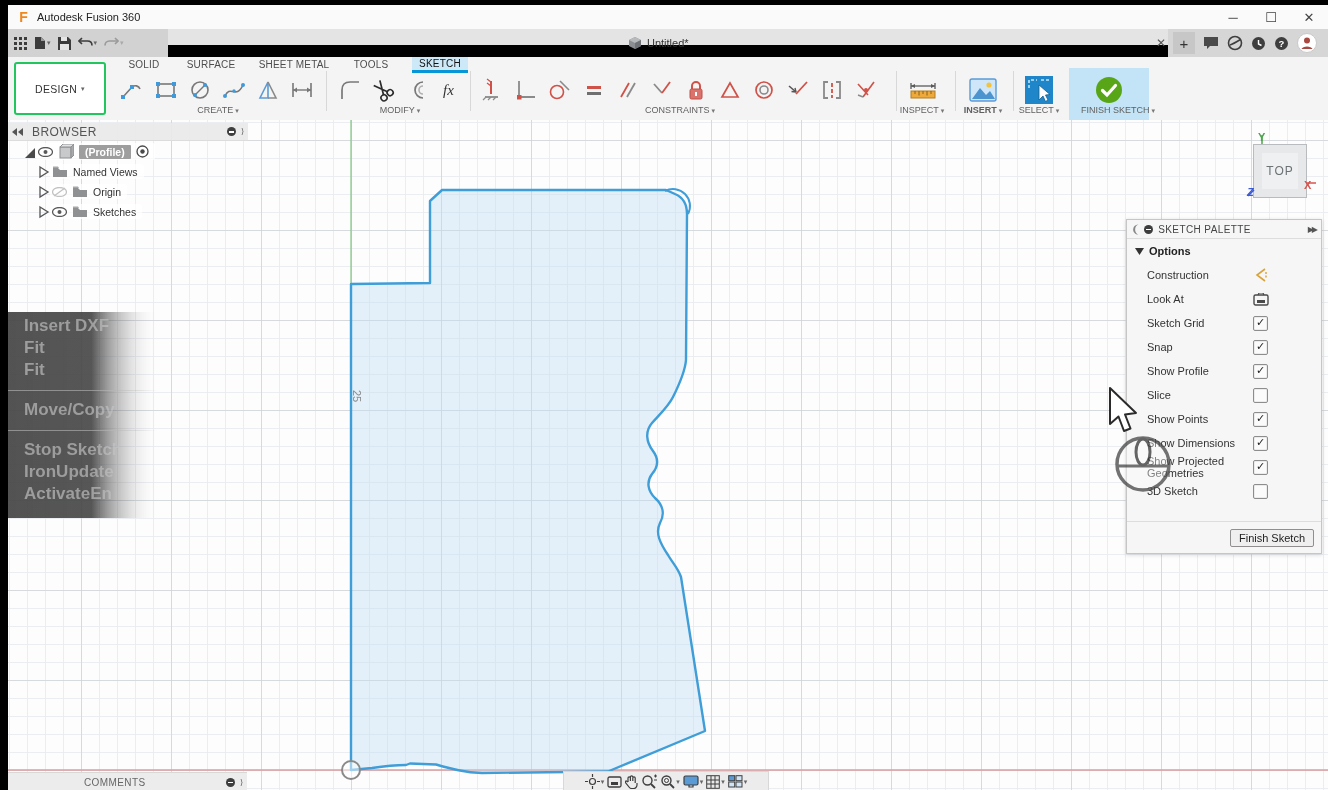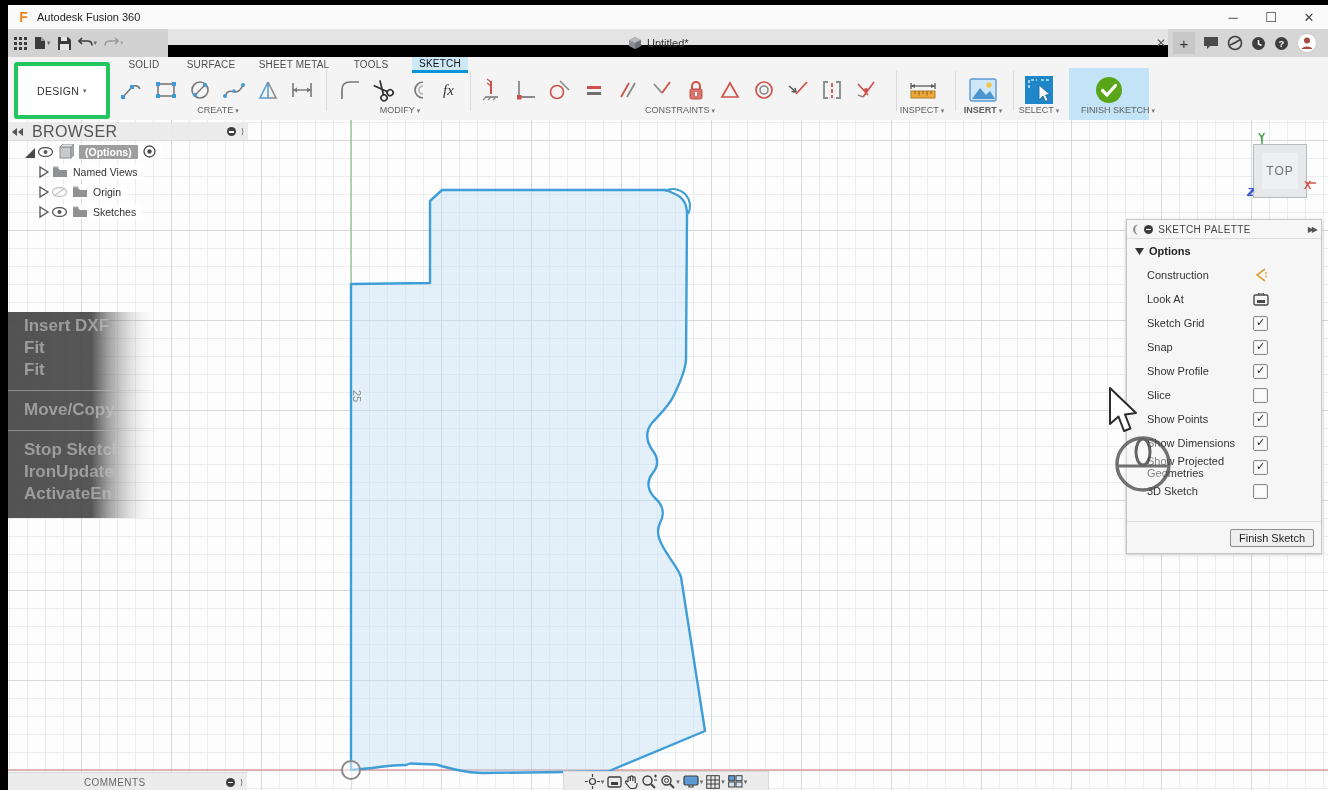--- a/index.html
+++ b/index.html
@@ -22,21 +22,21 @@
   .caret{font-size:7px;color:#666;margin-left:1px;}
   .caret.dim{color:#aaa;}
   #doc-tab{position:absolute;left:620px;top:0;height:28px;display:flex;align-items:center;gap:5px;}
   #doc-tab-label{font-size:11px;color:#333;}
   #tab-close{position:absolute;left:1143px;top:0;height:28px;width:20px;display:flex;align-items:center;justify-content:center;color:#555;font-size:12px;}
   #tab-right{position:absolute;left:1160px;top:0;right:0;height:28px;background:#d6d6d6;display:flex;align-items:center;gap:8px;padding-left:5px;}
   #new-tab-btn{width:22px;height:22px;background:#c7c7c7;display:flex;align-items:center;justify-content:center;color:#333;font-size:15px;}
 
   
   #ribbon{left:8px;top:57px;right:0;height:63px;background:#f4f4f4;border-bottom:1px solid #cfcfcf;}
-  #workspace-btn{left:6px;top:5px;width:88px;height:49px;background:#fff;border:4px solid #22c55e;border-radius:3px;
+  #workspace-btn{left:6px;top:5px;width:88px;height:49px;background:#fff;border:2px solid #22c55e;border-radius:3px;
     display:flex;align-items:center;justify-content:center;font-size:10.5px;color:#333;letter-spacing:.3px;}
   .rtab{top:0;height:15px;font-size:10px;color:#4d4d4d;display:flex;align-items:center;justify-content:center;letter-spacing:.2px;}
   .rtab.active{background:#cde9f8;border-bottom:3px solid #0696d7;color:#111;height:13px;}
   .icon-row{top:16px;height:34px;display:flex;align-items:center;gap:10px;}
   .grp-label{top:48px;height:12px;font-size:9px;color:#5f5f5f;white-space:nowrap;transform:translateX(-50%);}
   .grp-label::after{content:" ▾";font-size:7px;color:#777;}
   .sep{top:14px;height:40px;width:1px;background:#d8d8d8;}
   .i24{width:24px;height:24px;flex:0 0 auto;}
   #finish-block{left:1061px;top:11px;width:80px;height:52px;background:#c3e4f6;}
   #select-icon-wrap{width:28px;height:28px;}
@@ -50,21 +50,21 @@
       linear-gradient(to bottom, rgba(233,236,239,.9) 1px, transparent 1px);
     background-size:90px 90px,90px 90px,18px 18px,18px 18px;
     background-position:73px 20px,73px 20px,1px 2px,1px 2px;}
   #sketch-svg{left:0;top:0;pointer-events:none;z-index:1;}
   #dim-label{left:344px;top:390px;width:26px;text-align:center;font-size:11px;color:#8a8a8a;
     transform:rotate(90deg);z-index:1;}
 
   
   #browser{left:8px;top:123px;width:240px;z-index:2;font-size:10.5px;color:#333;}
   #browser-header{height:17px;background:rgba(233,233,233,.92);display:flex;align-items:center;border-bottom:1px solid #dcdcdc;}
-  #browser-title{margin-left:8px;font-size:16px;color:#555;letter-spacing:.4px;}
+  #browser-title{margin-left:8px;font-size:12px;color:#555;letter-spacing:.4px;}
   .panel-dot{width:9px;height:9px;border-radius:50%;background:#3e3e3e;position:relative;}
   .panel-dot::after{content:"";position:absolute;left:2px;top:4px;width:5px;height:1.5px;background:#fff;}
   .panel-arrow{font-size:8px;color:#555;margin:0 4px 0 5px;}
   .brow{display:flex;align-items:center;height:19px;margin-top:1px;}
   .brow .pill{display:flex;align-items:center;background:rgba(255,255,255,.72);border-radius:2px;padding:1px 6px 1px 2px;gap:5px;}
   .tri-closed{width:14px;height:14px;flex:0 0 auto;}
   .unsaved{background:#9e9e9e;color:#fff;font-weight:bold;padding:1px 6px;border-radius:1px;}
 
   
   #ghost{left:8px;top:312px;width:152px;height:203px;z-index:3;
@@ -436,21 +436,21 @@
       <span class="pill">
         <svg width="15" height="10" viewBox="0 0 15 10">
             <ellipse cx="7.5" cy="5" rx="7" ry="4.5" fill="none" stroke="#5a5a5a" stroke-width="1.3"></ellipse>
             <circle cx="7.5" cy="5" r="2" fill="#5a5a5a"></circle>
           </svg>
         <svg width="16" height="15" viewBox="0 0 16 15">
             <rect x="2" y="3" width="11" height="11" fill="#c7c9cb" stroke="#8d8f91"></rect>
             <path d="M2 3 L5 0 L16 0 L13 3 Z" fill="#e2e4e6" stroke="#8d8f91"></path>
             <path d="M13 3 L16 0 L16 11 L13 14 Z" fill="#a8abad" stroke="#8d8f91"></path>
           </svg>
-        <span class="unsaved">(Options)</span>
+        <span class="unsaved">(Profile)</span>
         <svg width="13" height="13" viewBox="0 0 13 13">
             <circle cx="6.5" cy="6.5" r="5.5" fill="none" stroke="#4a4a4a" stroke-width="1.3"></circle>
             <circle cx="6.5" cy="6.5" r="2.2" fill="#4a4a4a"></circle>
           </svg>
       </span>
     </div>
 
 
     <div class="brow" style="padding-left:28px">
       <svg class="tri-closed" viewBox="0 0 14 14">

